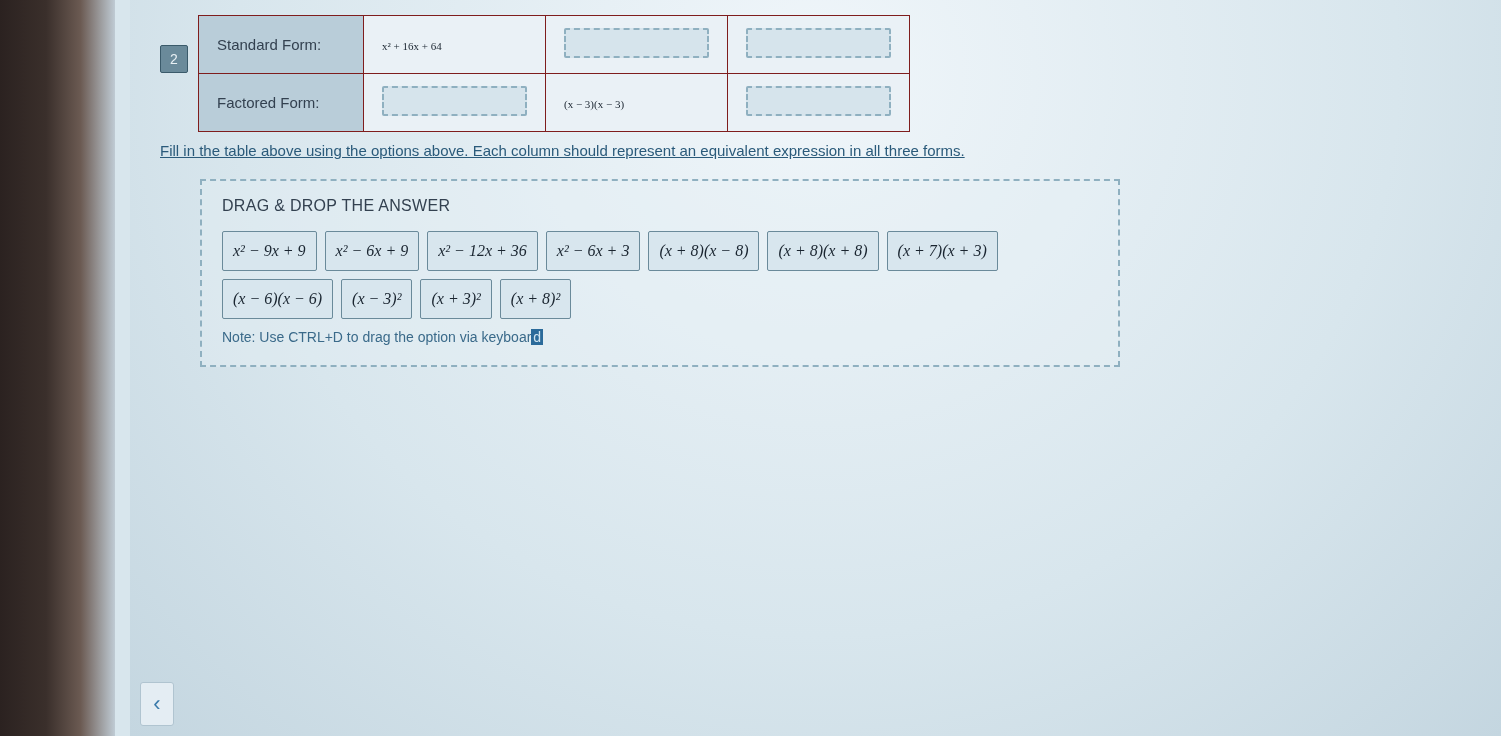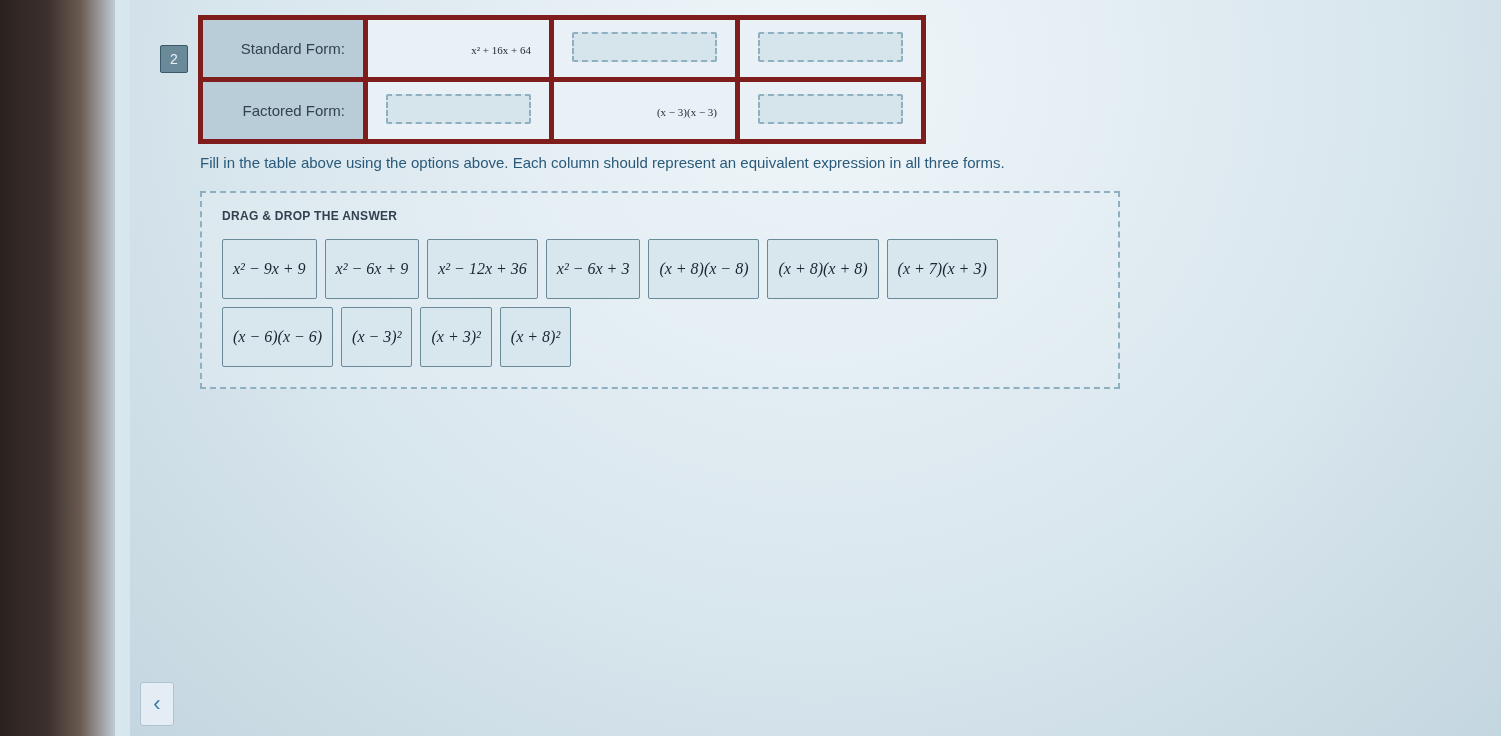--- a/index.html
+++ b/index.html
@@ -34,23 +34,23 @@
   font-size: 14px;
   display: flex; align-items: center; justify-content: center;
   margin-top: 30px;
   border-radius: 2px;
 }
 .tbl {
   border-collapse: collapse;
   background: #eaf1f6;
 }
 .tbl td, .tbl th {
-  border: 5px solid #7f1d1d;
+  border: 1px solid #7f1d1d;
   padding: 12px 18px;
-  text-align: right;
+  text-align: left;
   vertical-align: middle;
   font-size: 15px;
   color: #2a3440;
   min-width: 165px;
   height: 58px;
   margin-top: 24px;
 }
 .tbl th {
   background: #b9cdd9;
   font-weight: normal;
@@ -61,44 +61,44 @@
   display: inline-block;
   min-width: 145px;
   height: 30px;
   border: 2px dashed #8fb0c0;
   background: #d6e4ec;
   border-radius: 2px;
 }
 .math { font-family: 'Times New Roman', serif; font-size: 11px; color: #1a2530; }
 .instr {
   margin-top: 10px;
-  margin-left: 40px;
   font-size: 15px;
   color: #2a5a7a;
   max-width: 900px;
+  text-decoration: underline;
 }
 .ddbox {
   margin-top: 20px;
   margin-left: 40px;
   border: 2px dashed #8fb0c0;
   padding: 16px 20px 20px 20px;
   max-width: 920px;
   background: rgba(230,240,246,0.4);
 }
 .ddtitle {
-  font-size: 12px;
-  font-weight: bold;
+  font-size: 16px;
+  font-weight: normal;
   color: #334150;
   letter-spacing: 0.3px;
 }
 .opts { margin-top: 16px; display: flex; flex-wrap: wrap; gap: 8px; max-width: 860px; }
 .opt {
   border: 1px solid #6a8a9a;
   background: #d8e6ee;
-  padding: 20px 10px;
+  padding: 10px 10px;
   font-family: 'Times New Roman', serif;
   font-style: italic;
   font-size: 16px;
   color: #1a2530;
   cursor: grab;
   border-radius: 2px;
 }
 .note {
   margin-top: 10px;
   font-size: 14px;
@@ -160,19 +160,22 @@
       <div class="opt">x² − 12x + 36</div>
       <div class="opt">x² − 6x + 3</div>
       <div class="opt">(x + 8)(x − 8)</div>
       <div class="opt">(x + 8)(x + 8)</div>
       <div class="opt">(x + 7)(x + 3)</div>
       <div class="opt">(x − 6)(x − 6)</div>
       <div class="opt">(x − 3)²</div>
       <div class="opt">(x + 3)²</div>
       <div class="opt">(x + 8)²</div>
     </div>
+    <div class="note">
+      <span>Note: Use CTRL+D to drag the option via keyboar</span><span class="cursor">d</span>
+    </div>
   </div>
 
   <div class="prev-chevron">
     <span>‹</span>
   </div>
 
 </div>
 
 </body></html>

